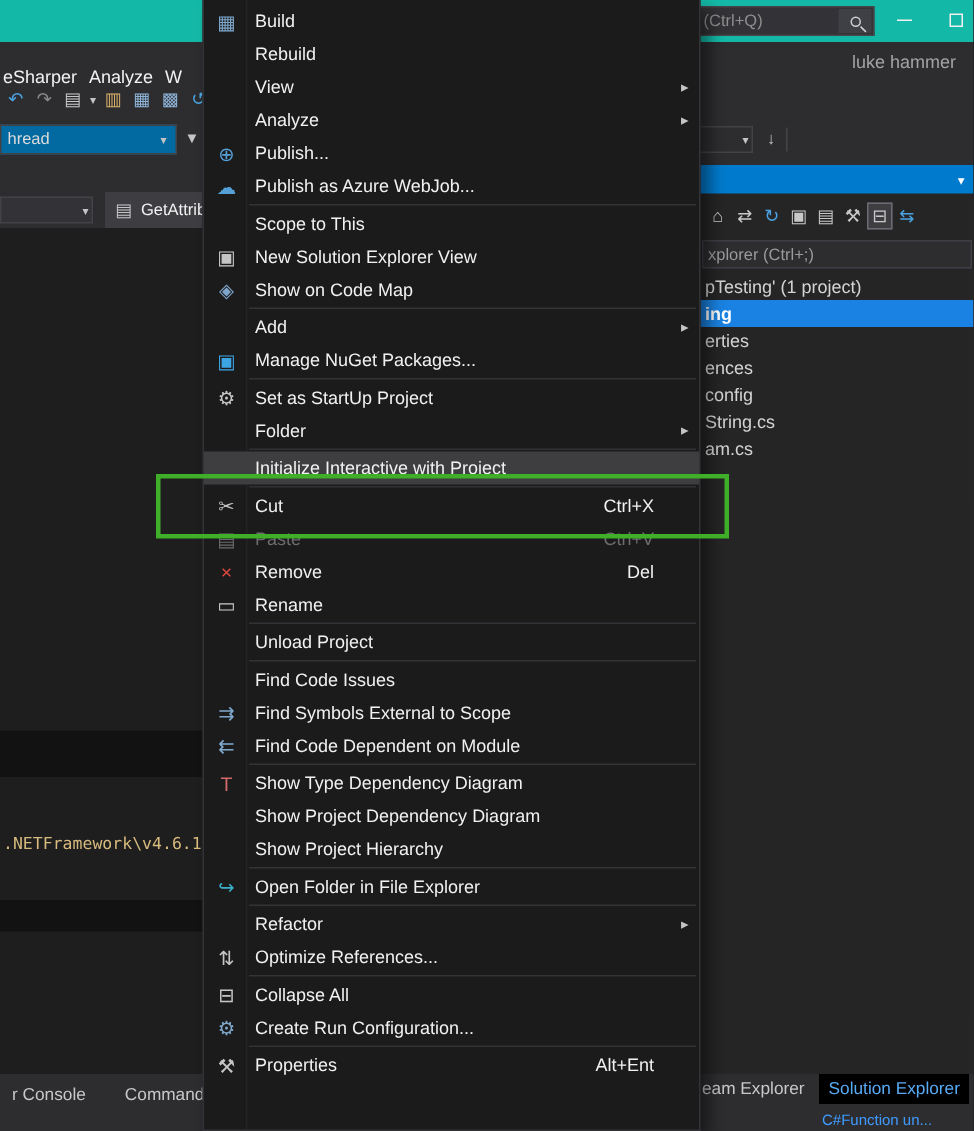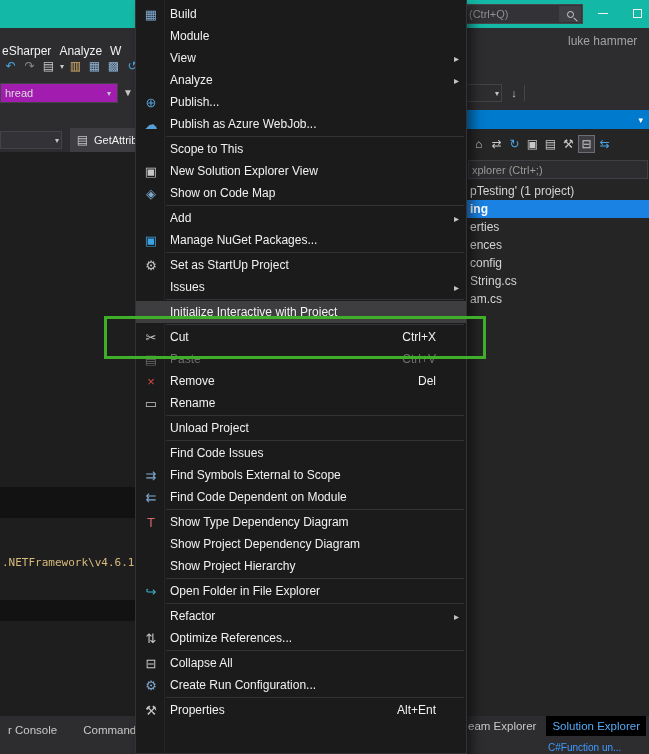--- a/index.html
+++ b/index.html
@@ -28,21 +28,21 @@
   #menubar-items { position:absolute; left:0; top:11px; display:flex; gap:4px; }
   .menubar-item { padding:3px 2px; white-space:nowrap; }
   .user-name { position:absolute; left:568px; top:4px; color:#a3a3a3; white-space:nowrap; }
 
   
   .main-toolbar { position:absolute; left:0; top:54px; width:135px; height:24px; display:flex;
                   align-items:center; gap:2px; padding-left:2px; overflow:hidden; }
   .tb-icon { width:17px; height:18px; display:flex; align-items:center; justify-content:center;
              font-size:12px; flex:0 0 auto; }
   .dd-arrow { font-size:8px; color:#c5c5c5; margin:0 1px; }
-  .thread-combo { position:absolute; left:0; top:83px; width:118px; height:20px; background:#a21caf;
+  .thread-combo { position:absolute; left:0; top:83px; width:118px; height:20px; background:#0369a1;
                   border:1px solid #434346; display:flex; align-items:center; padding:0 4px;
                   font-size:11px; color:#dcdcdc; }
   .combo-arrow { margin-left:auto; font-size:8px; color:#c5c5c5; padding-right:2px; }
   .filter-icon { position:absolute; left:123px; top:87px; font-size:10px; color:#c5c5c5; }
   .mini-combo { position:absolute; left:450px; top:84px; width:52px; height:18px; background:#2d2d30;
                 border:1px solid #434346; display:flex; align-items:center; }
   .mini-icon { position:absolute; left:506px; top:84px; width:16px; height:18px; display:flex;
                align-items:center; justify-content:center; color:#c5c5c5; font-size:11px; }
   .mini-sep { position:absolute; left:524px; top:85px; width:1px; height:16px; background:#46464a; }
 
@@ -221,21 +221,21 @@
     </div>
   <span class="status-link">C#Function un...</span>
 
   <div id="context-menu">
     <div id="context-menu-items">
         <div class="menu-item">
           <span class="mi-icon" style="color: rgb(127, 167, 204);">▦</span>
           <span class="mi-label">Build</span>
         </div>
         <div class="menu-item">
-          <span class="mi-label">Module</span>
+          <span class="mi-label">Rebuild</span>
         </div>
         <div class="menu-item">
           <span class="mi-label">View</span>
           <span class="mi-sub">▸</span>
         </div>
         <div class="menu-item">
           <span class="mi-label">Analyze</span>
           <span class="mi-sub">▸</span>
         </div>
         <div class="menu-item">
@@ -266,21 +266,21 @@
         <div class="menu-item">
           <span class="mi-icon" style="color: rgb(61, 164, 227);">▣</span>
           <span class="mi-label">Manage NuGet Packages...</span>
         </div>
         <div class="menu-sep"></div>
         <div class="menu-item">
           <span class="mi-icon" style="color: rgb(197, 197, 197);">⚙</span>
           <span class="mi-label">Set as StartUp Project</span>
         </div>
         <div class="menu-item">
-          <span class="mi-label">Issues</span>
+          <span class="mi-label">Folder</span>
           <span class="mi-sub">▸</span>
         </div>
         <div class="menu-sep"></div>
         <div class="menu-item highlighted">
           <span class="mi-label">Initialize Interactive with Project</span>
         </div>
         <div class="menu-sep"></div>
         <div class="menu-item">
           <span class="mi-icon" style="color: rgb(197, 197, 197);">✂</span>
           <span class="mi-label">Cut</span>

